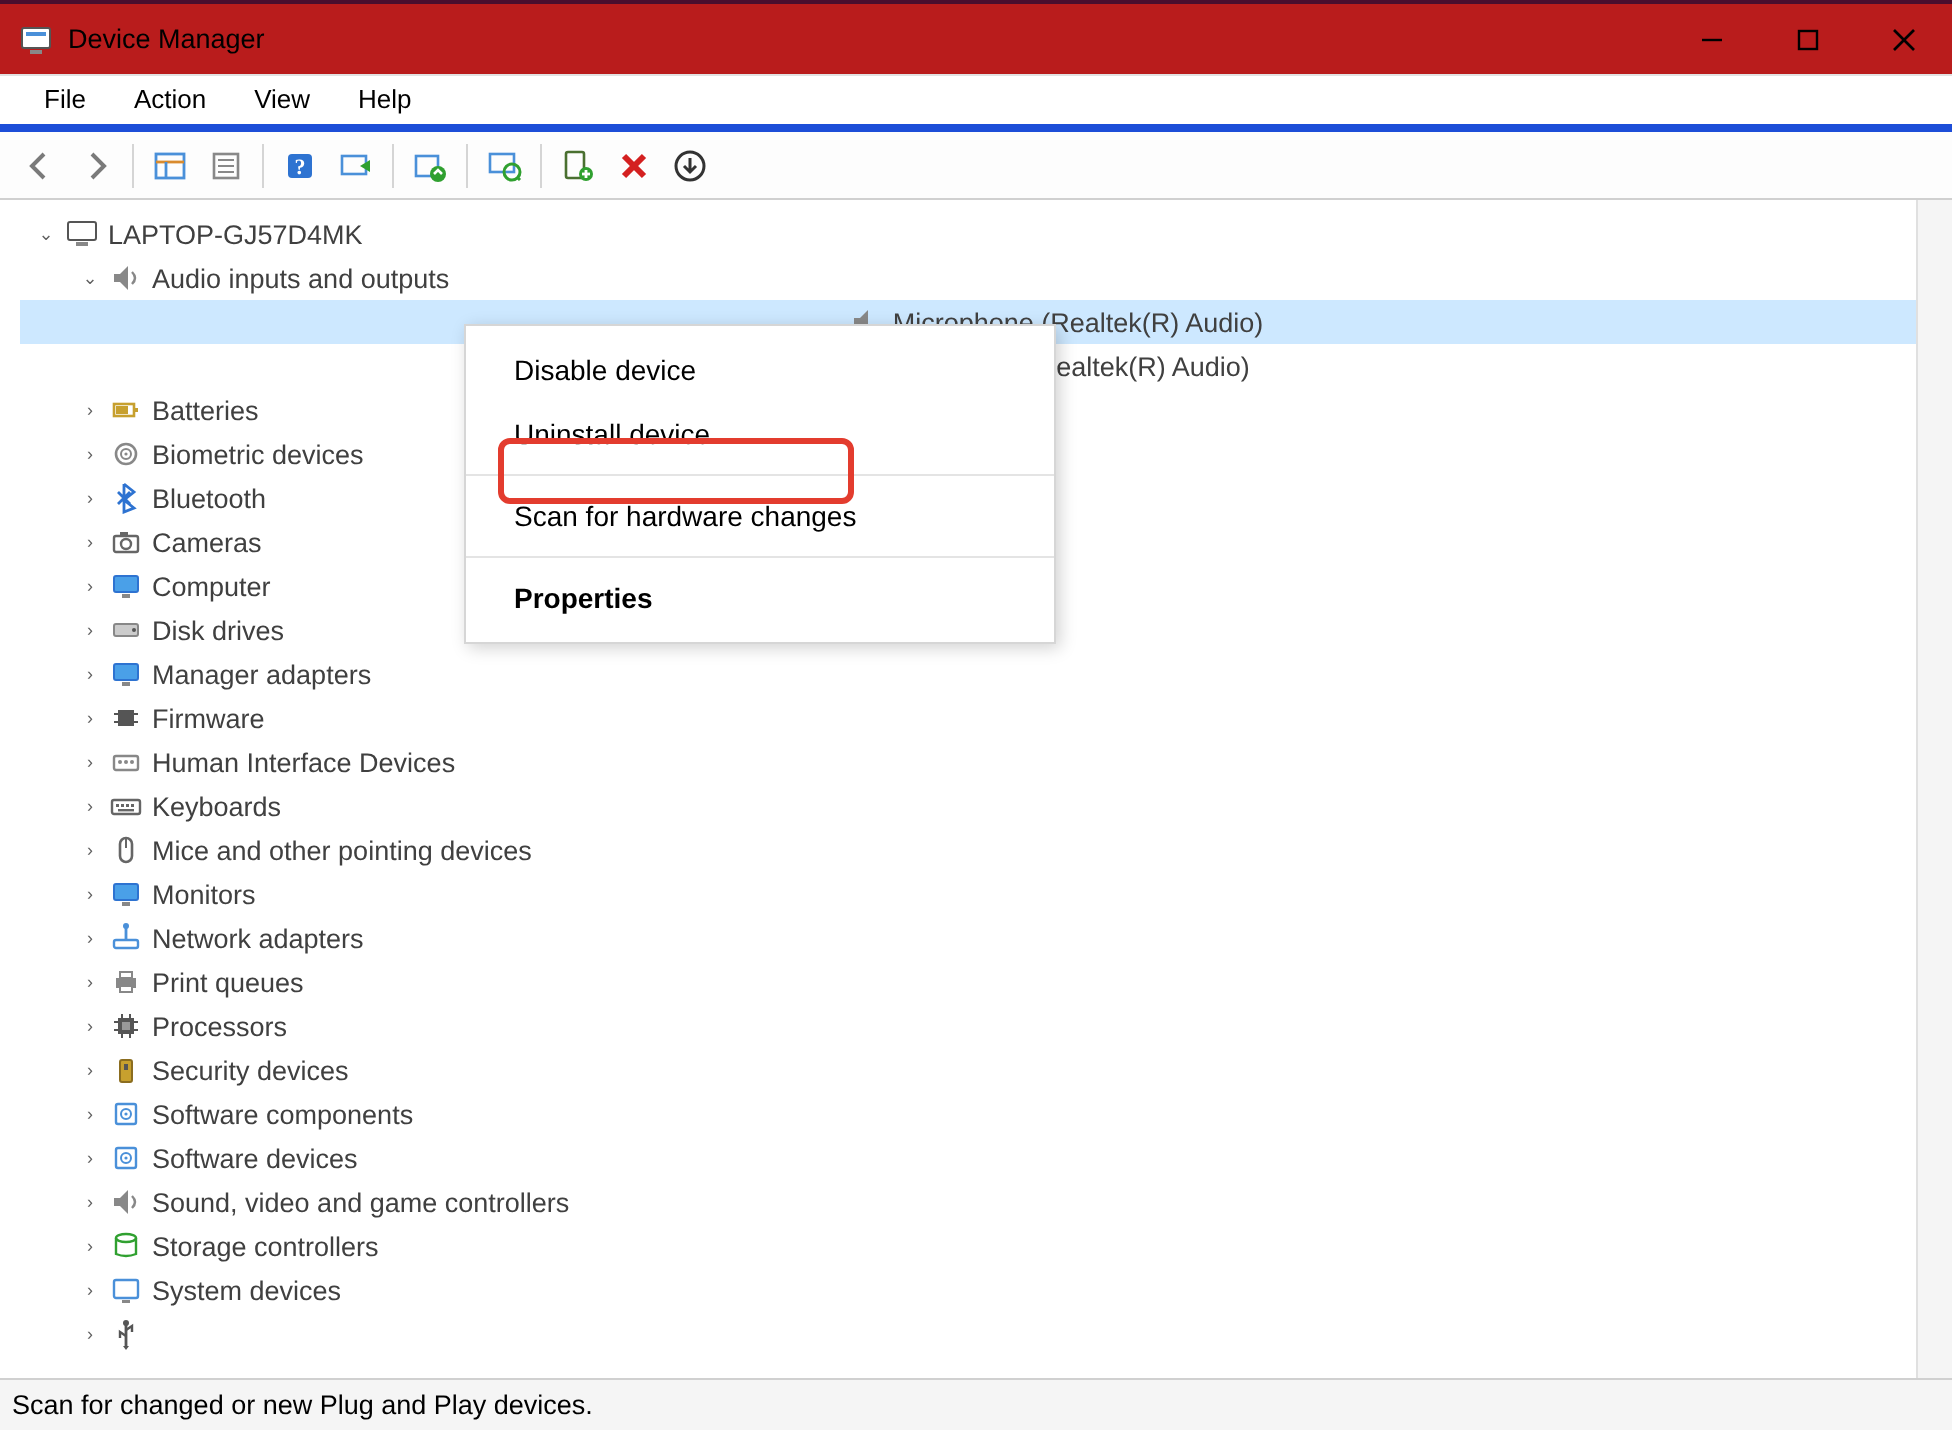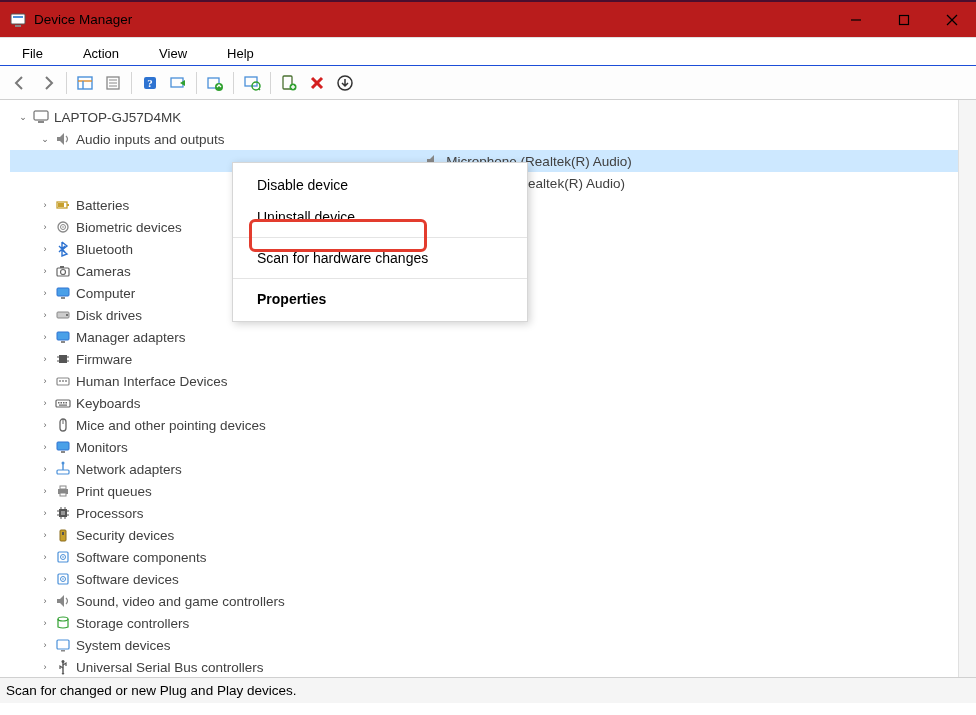--- a/index.html
+++ b/index.html
@@ -41,24 +41,24 @@
     width: 48px; height: 36px;
     display: flex; align-items:center; justify-content:center;
     color: #000;
     font-size: 14px;
   }
 
   
   .menubar {
     display: flex;
     height: 28px;
-    align-items: flex-end;
-    border-bottom: 1px solid #1d4ed8;
+    align-items: flex-start;
+    border-bottom: 4px solid #1d4ed8;
     padding-left: 10px;
-    gap: 16px;
+    gap: 0;
   }
   .menubar-item {
     padding: 4px 12px;
     font-size: 13px;
     color: #000;
   }
 
   
   .toolbar {
     display: flex;
@@ -165,21 +165,21 @@
     z-index: 11;
     left: 249px;
     top: 119px;
     width: 178px;
     height: 33px;
   }
 
   
   .statusbar {
     position: absolute;
-    left: 0; right: 0; bottom: 12px;
+    left: 0; right: 0; bottom: 0;
     height: 26px;
     border-top: 1px solid #d0d0d0;
     background: #f5f5f5;
     display: flex;
     align-items: center;
     padding-left: 6px;
     font-size: 13.5px;
   }
 
   svg { display:block; }
@@ -585,21 +585,20 @@
           <span class="expand">›</span>
           <span class="node-icon">
             <svg width="16" height="16" viewBox="0 0 16 16">
               <line x1="8" y1="2" x2="8" y2="14" stroke="#555" stroke-width="1.4"></line>
               <circle cx="8" cy="2.5" r="1.5" fill="#555"></circle>
               <path d="M8 6 L11 4 L11 7" fill="none" stroke="#555" stroke-width="1.2"></path>
               <path d="M8 9 L5 7 L5 10" fill="none" stroke="#555" stroke-width="1.2"></path>
               <polygon points="6.5,14 9.5,14 8,16" fill="#555"></polygon>
             </svg>
           </span>
-          <span class="node-label">Universal Serial Bus controllers</span>
         </div>
       </div>
 
     <div class="context-menu">
       <div class="ctx-item">Disable device</div>
       <div class="ctx-item">Uninstall device</div>
       <div class="ctx-sep"></div>
       <div class="ctx-item">Scan for hardware changes</div>
       <div class="ctx-sep"></div>
       <div class="ctx-item bold">Properties</div>

